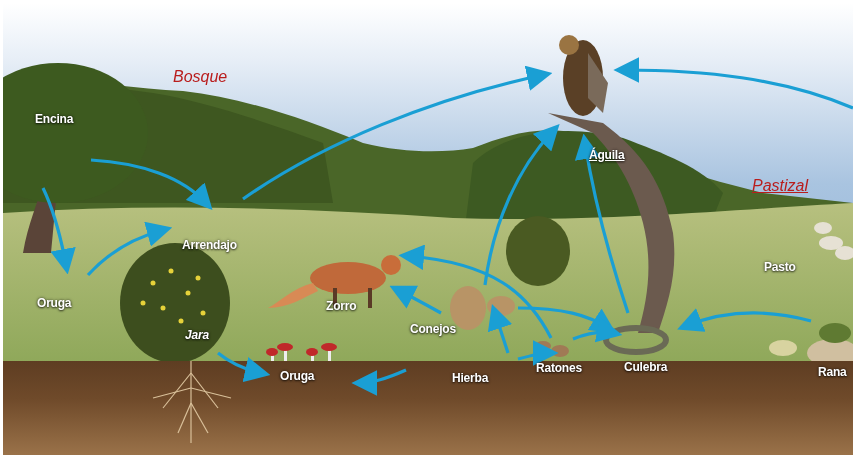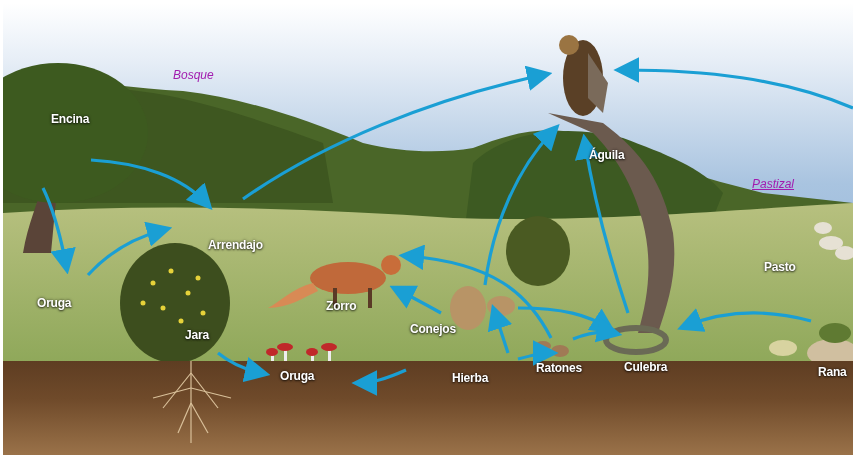--- a/index.html
+++ b/index.html
@@ -1,20 +1,20 @@
 <!DOCTYPE html>
 <html><head>
 <meta charset="utf-8">
 <style>
   html, body { margin:0; padding:0; background:#ffffff; }
   body { width:856px; height:459px; overflow:hidden; position:relative; font-family:"Liberation Sans", sans-serif; }
   #scene { position:absolute; left:3px; top:3px; width:850px; height:452px; overflow:hidden; }
   #scene svg.bg { position:absolute; left:0; top:0; }
   .label { position:absolute; color:#ffffff; font-weight:bold; font-size:12px; text-shadow:0 0 3px rgba(0,0,0,0.7), 0 1px 2px rgba(0,0,0,0.6); white-space:nowrap; letter-spacing:-0.2px; }
-  .habitat { position:absolute; color:#a21caf; font-style:italic; font-size:12px; white-space:nowrap; }
+  .habitat { position:absolute; color:#b91c1c; font-style:italic; font-size:16px; white-space:nowrap; }
 </style>
 </head>
 <body>
 
 <div id="scene">
   <svg class="bg" width="850" height="452" viewBox="0 0 850 452">
     <defs>
       <linearGradient id="sky" x1="0" y1="0" x2="0" y2="1">
         <stop offset="0" stop-color="#ffffff"></stop>
         <stop offset="0.15" stop-color="#e8eff7"></stop>
@@ -133,26 +133,26 @@
       <path d="M570,336 C585,330 600,328 610,330"></path>
       <path d="M625,310 C605,250 590,190 582,140"></path>
       <path d="M808,318 C760,305 720,308 683,323"></path>
       <path d="M850,105 C780,75 700,67 620,67"></path>
     </g>
   </svg>
 
   <div class="habitat" style="left:170px;top:65px;">Bosque</div>
   <div class="habitat" style="left:749px;top:174px;text-decoration:underline;">Pastizal</div>
 
-  <div class="label" style="left:32px;top:109px;margin-left:16px;">Encina</div>
-  <div class="label" style="left:179px;top:235px;margin-left:26px;">Arrendajo</div>
+  <div class="label" style="left:32px;top:109px;">Encina</div>
+  <div class="label" style="left:179px;top:235px;">Arrendajo</div>
   <div class="label" style="left:34px;top:293px;text-align:center;">Oruga</div>
-  <div class="label" style="left:182px;top:325px;">Jara</div>
+  <div class="label" style="left:182px;top:325px;font-style:italic;">Jara</div>
   <div class="label" style="left:277px;top:366px;">Oruga</div>
   <div class="label" style="left:323px;top:296px;">Zorro</div>
   <div class="label" style="left:407px;top:319px;">Conejos</div>
   <div class="label" style="left:449px;top:368px;">Hierba</div>
   <div class="label" style="left:533px;top:358px;">Ratones</div>
   <div class="label" style="left:621px;top:357px;">Culebra</div>
-  <div class="label" style="left:586px;top:145px;">Águila</div>
+  <div class="label" style="left:586px;top:145px;text-decoration:underline;">Águila</div>
   <div class="label" style="left:761px;top:257px;">Pasto</div>
   <div class="label" style="left:786px;top:362px;padding-left:29px;">Rana</div>
 </div>
 
 </body></html>

